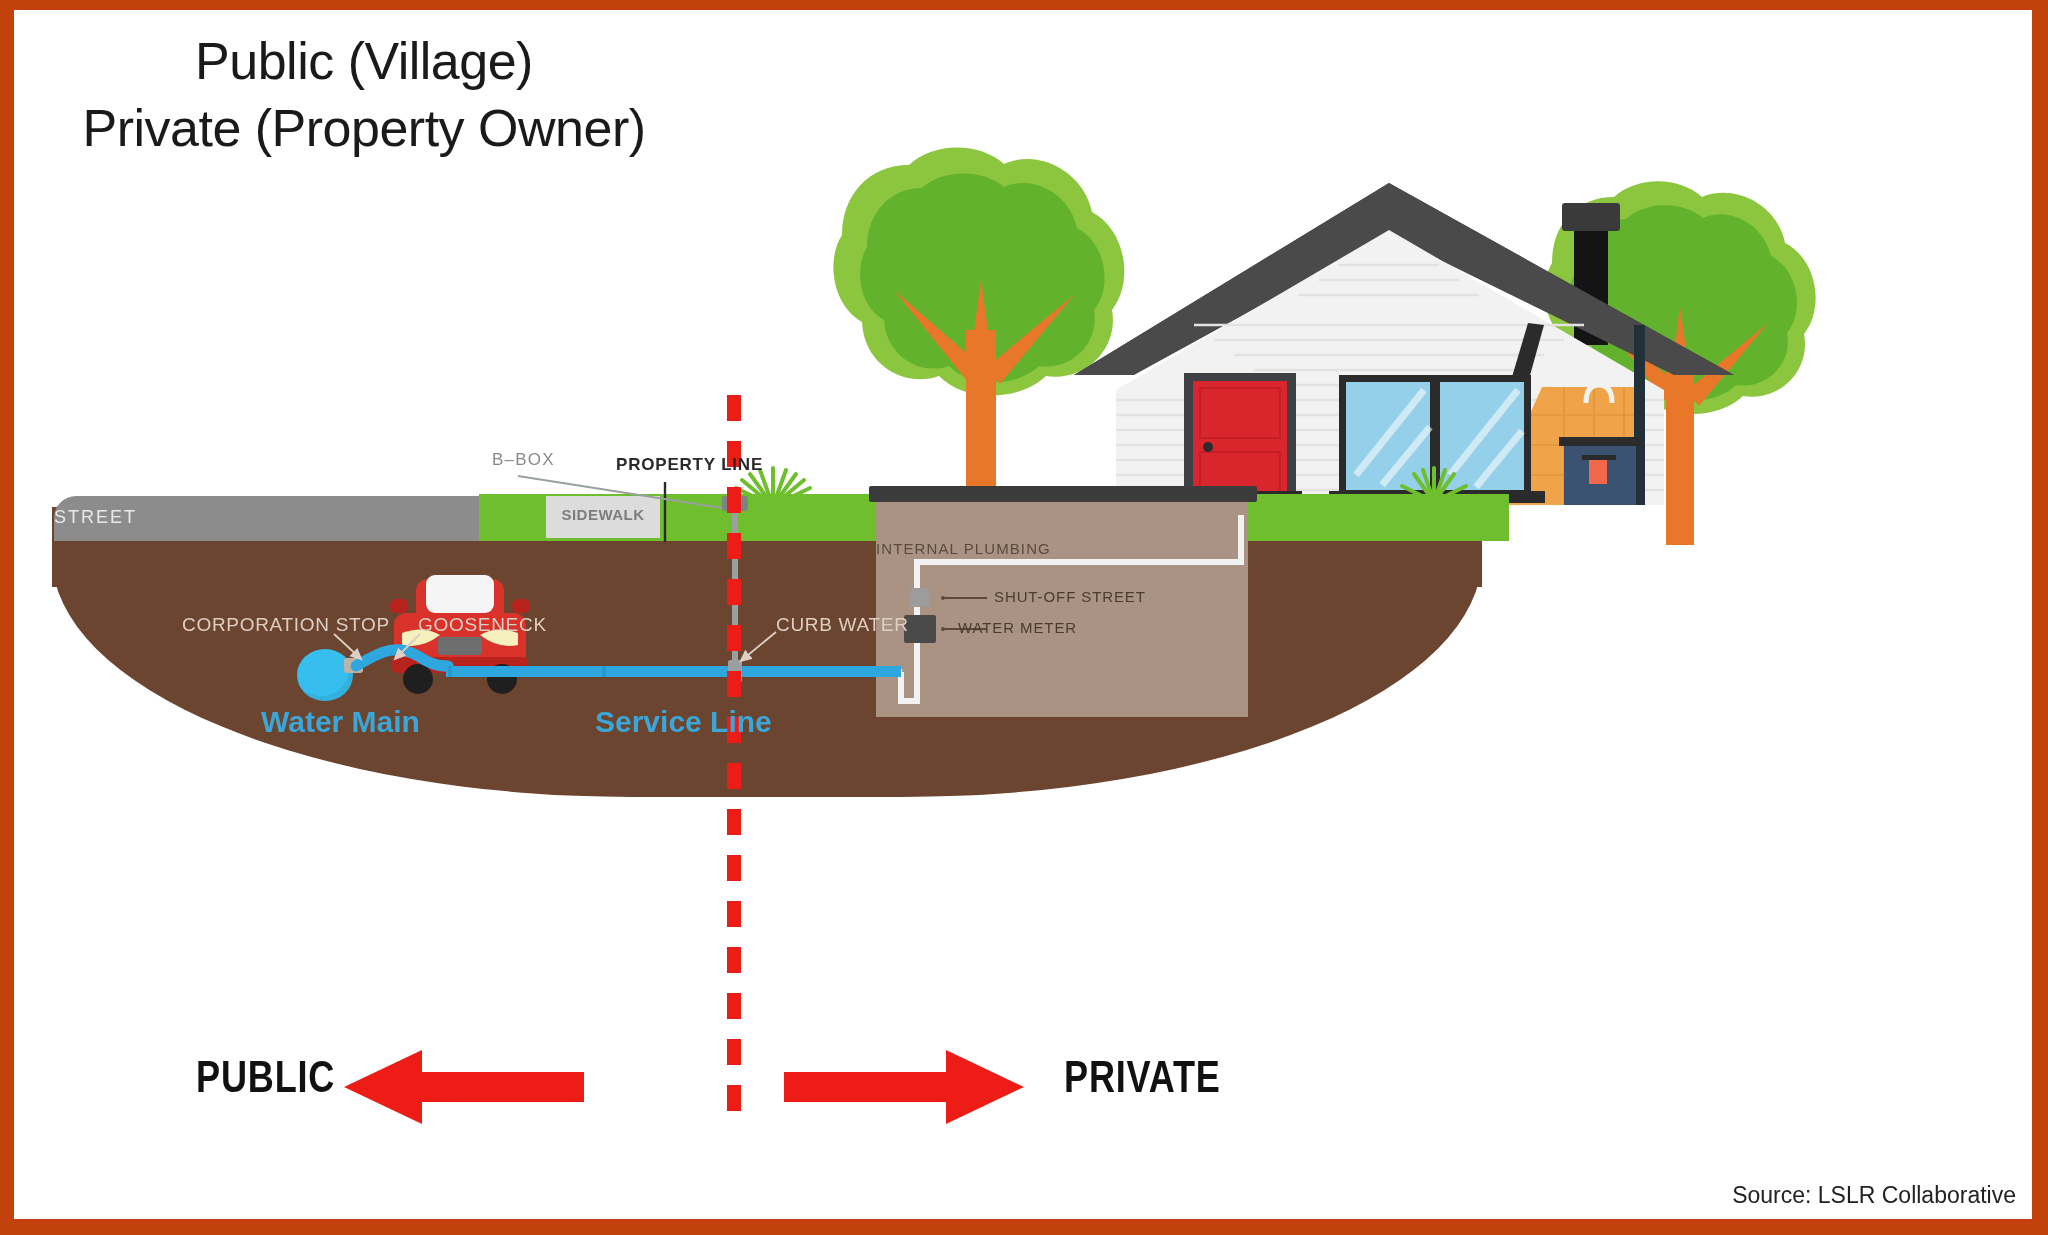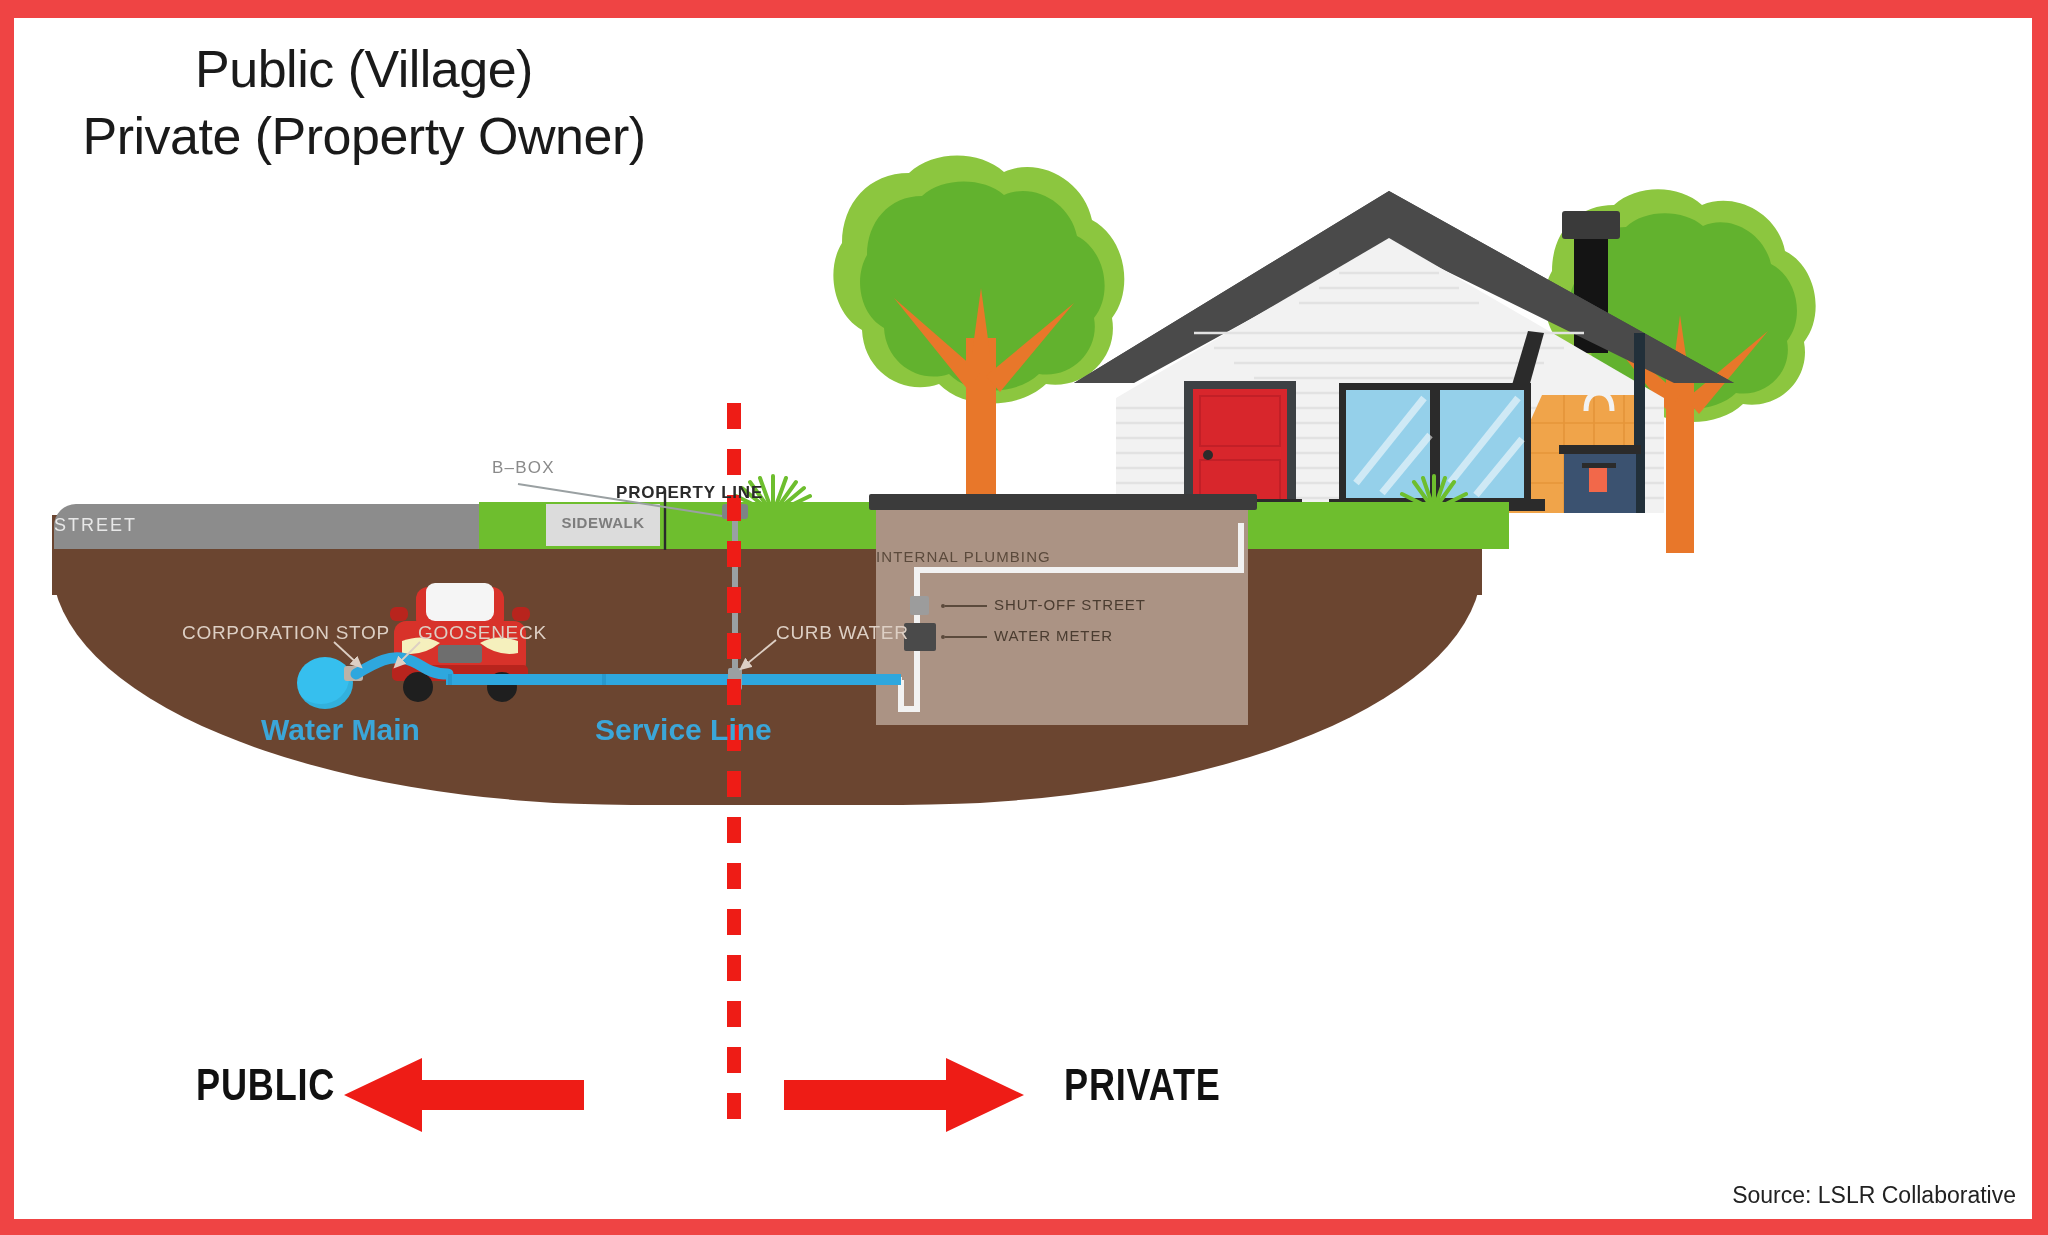--- a/index.html
+++ b/index.html
@@ -1,23 +1,23 @@
 <!DOCTYPE html>
 <html><head>
 <meta charset="utf-8">
 <title>Public vs Private Water Service Line Diagram</title>
 <style>
   html,body{margin:0;padding:0;background:#0d5c55;}
   body{font-family:"Liberation Sans",sans-serif;}
   .frame{
     position:relative;
     width:2048px;height:1235px;
-    background:#ef4444;
+    background:#c2410c;
     box-sizing:border-box;
-    padding:18px 16px 16px 14px;
+    padding:10px 16px 16px 14px;
     overflow:hidden;
   }
   .canvas{
     position:relative;
     width:100%;height:100%;
     background:#ffffff;
     overflow:hidden;
   }
   .abs{position:absolute;}
 
@@ -342,40 +342,40 @@
 
   <div class="valve-box"></div>
   <div class="meter-box"></div>
 
   <div class="lead-dot" style="left:927px;top:586px;"></div>
   <div class="lead-line" style="left:931px;top:587px;width:42px;"></div>
   <div class="mini-label" style="left:980px;top:578px;">SHUT-OFF STREET</div>
 
   <div class="lead-dot" style="left:927px;top:617px;"></div>
   <div class="lead-line" style="left:931px;top:618px;width:42px;"></div>
-  <div class="mini-label" style="left:980px;top:609px;">WATER METER</div>
+  <div class="mini-label" style="left:944px;top:609px;">WATER METER</div>
 
   <div class="watermain"></div>
   <div class="corpstop"></div>
 
   <svg class="gooseneck-svg" width="120" height="70" viewBox="0 0 120 70">
     <path d="M12 41 C34 28 46 22 62 26 C78 30 82 41 104 41" fill="none" stroke="#2ea7de" stroke-width="11" stroke-linecap="round"></path>
   </svg>
 
   <div class="serviceline"></div>
   <div class="sl-joint" style="left:434px;"></div>
   <div class="sl-joint" style="left:588px;"></div>
 
   <div class="curbstop-unit"></div>
   <div class="bbox-rod"></div>
   <div class="bbox-head"></div>
 
   <div class="divider"></div>
 
-  <div class="dark-label" style="left:602px;top:445px;margin-top:20px;">PROPERTY LINE</div>
+  <div class="dark-label" style="left:602px;top:445px;">PROPERTY LINE</div>
   <svg class="abs" style="left:648px;top:472px;" width="6" height="60">
     <line x1="3" y1="0" x2="3" y2="60" stroke="#2a2a2a" stroke-width="2.4"></line>
   </svg>
 
   <div class="gray-label" style="left:478px;top:440px;">B–BOX</div>
   <svg class="abs" style="left:500px;top:462px;" width="220" height="42" viewBox="0 0 220 42">
     <line x1="4" y1="4" x2="208" y2="36" stroke="#9aa0a2" stroke-width="2"></line>
   </svg>
 
   <div class="soil-label" style="left:168px;top:604px;">CORPORATION STOP</div>

